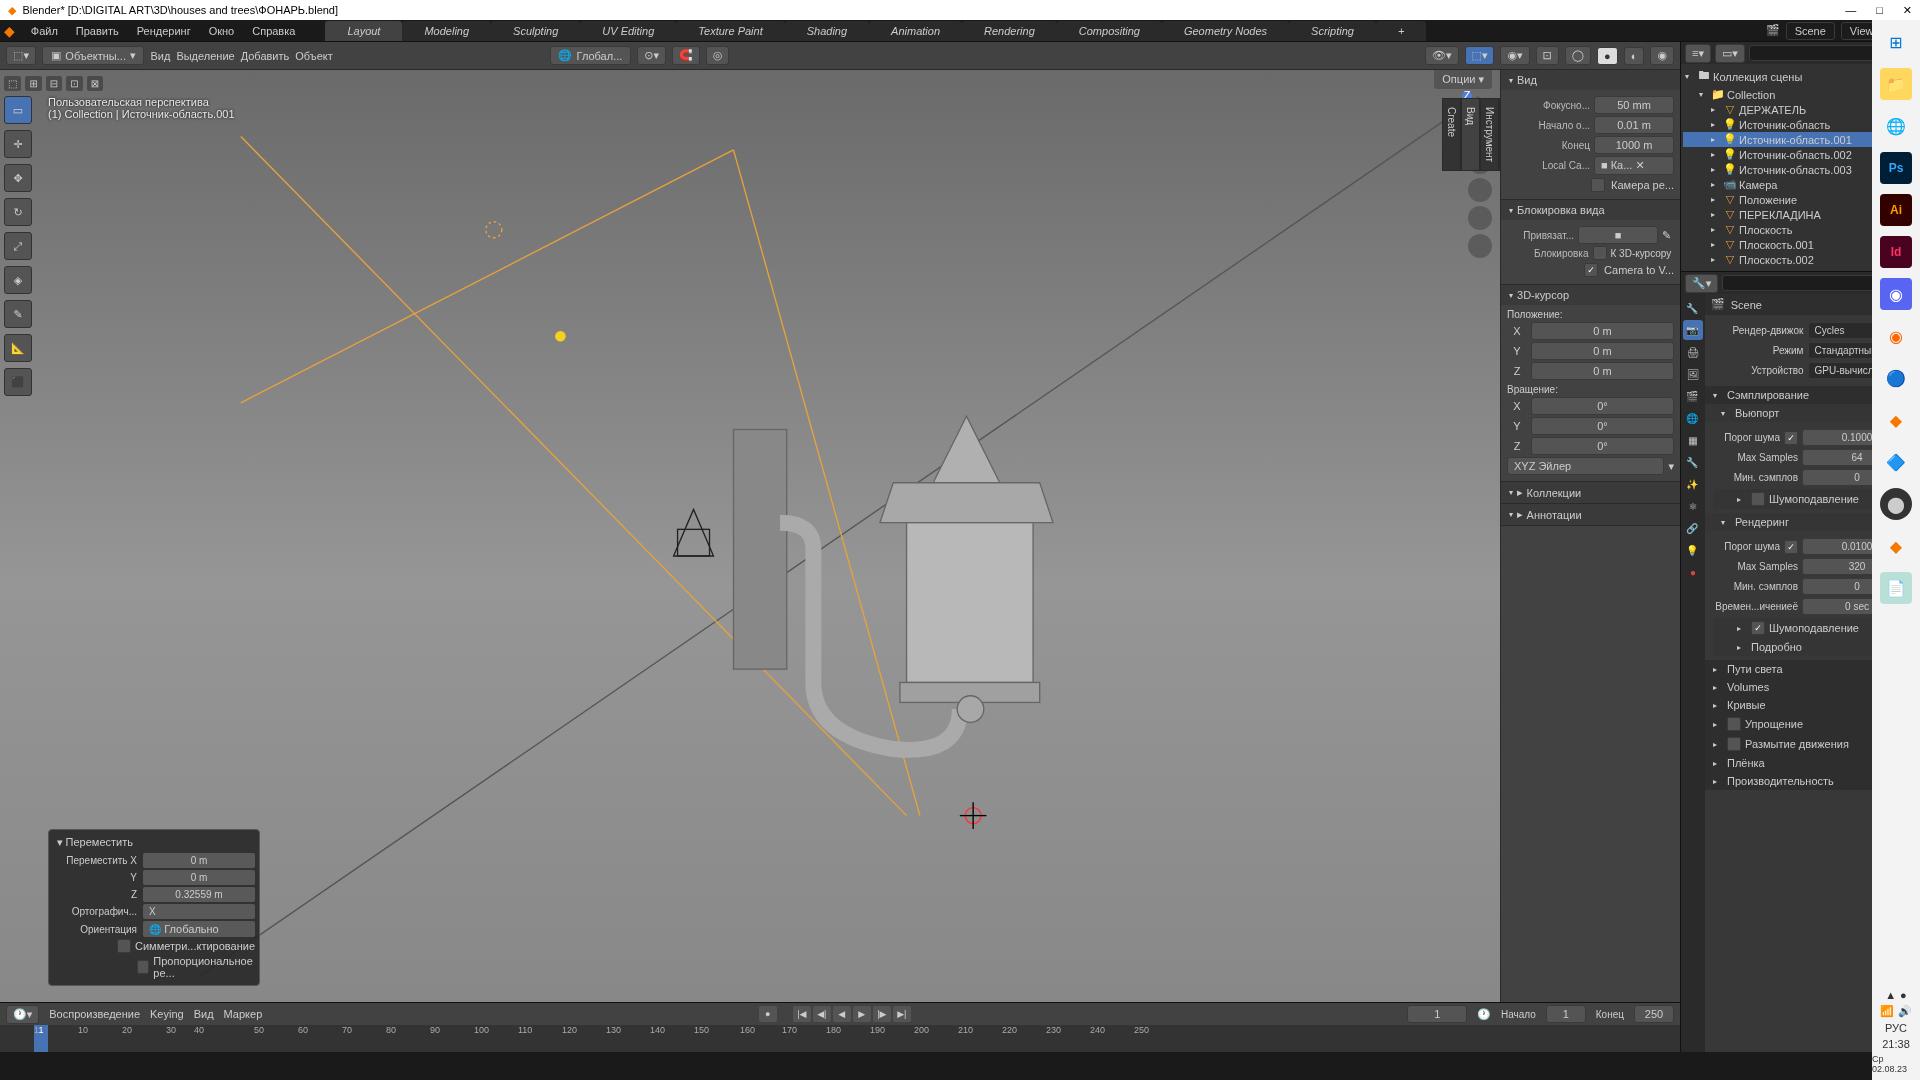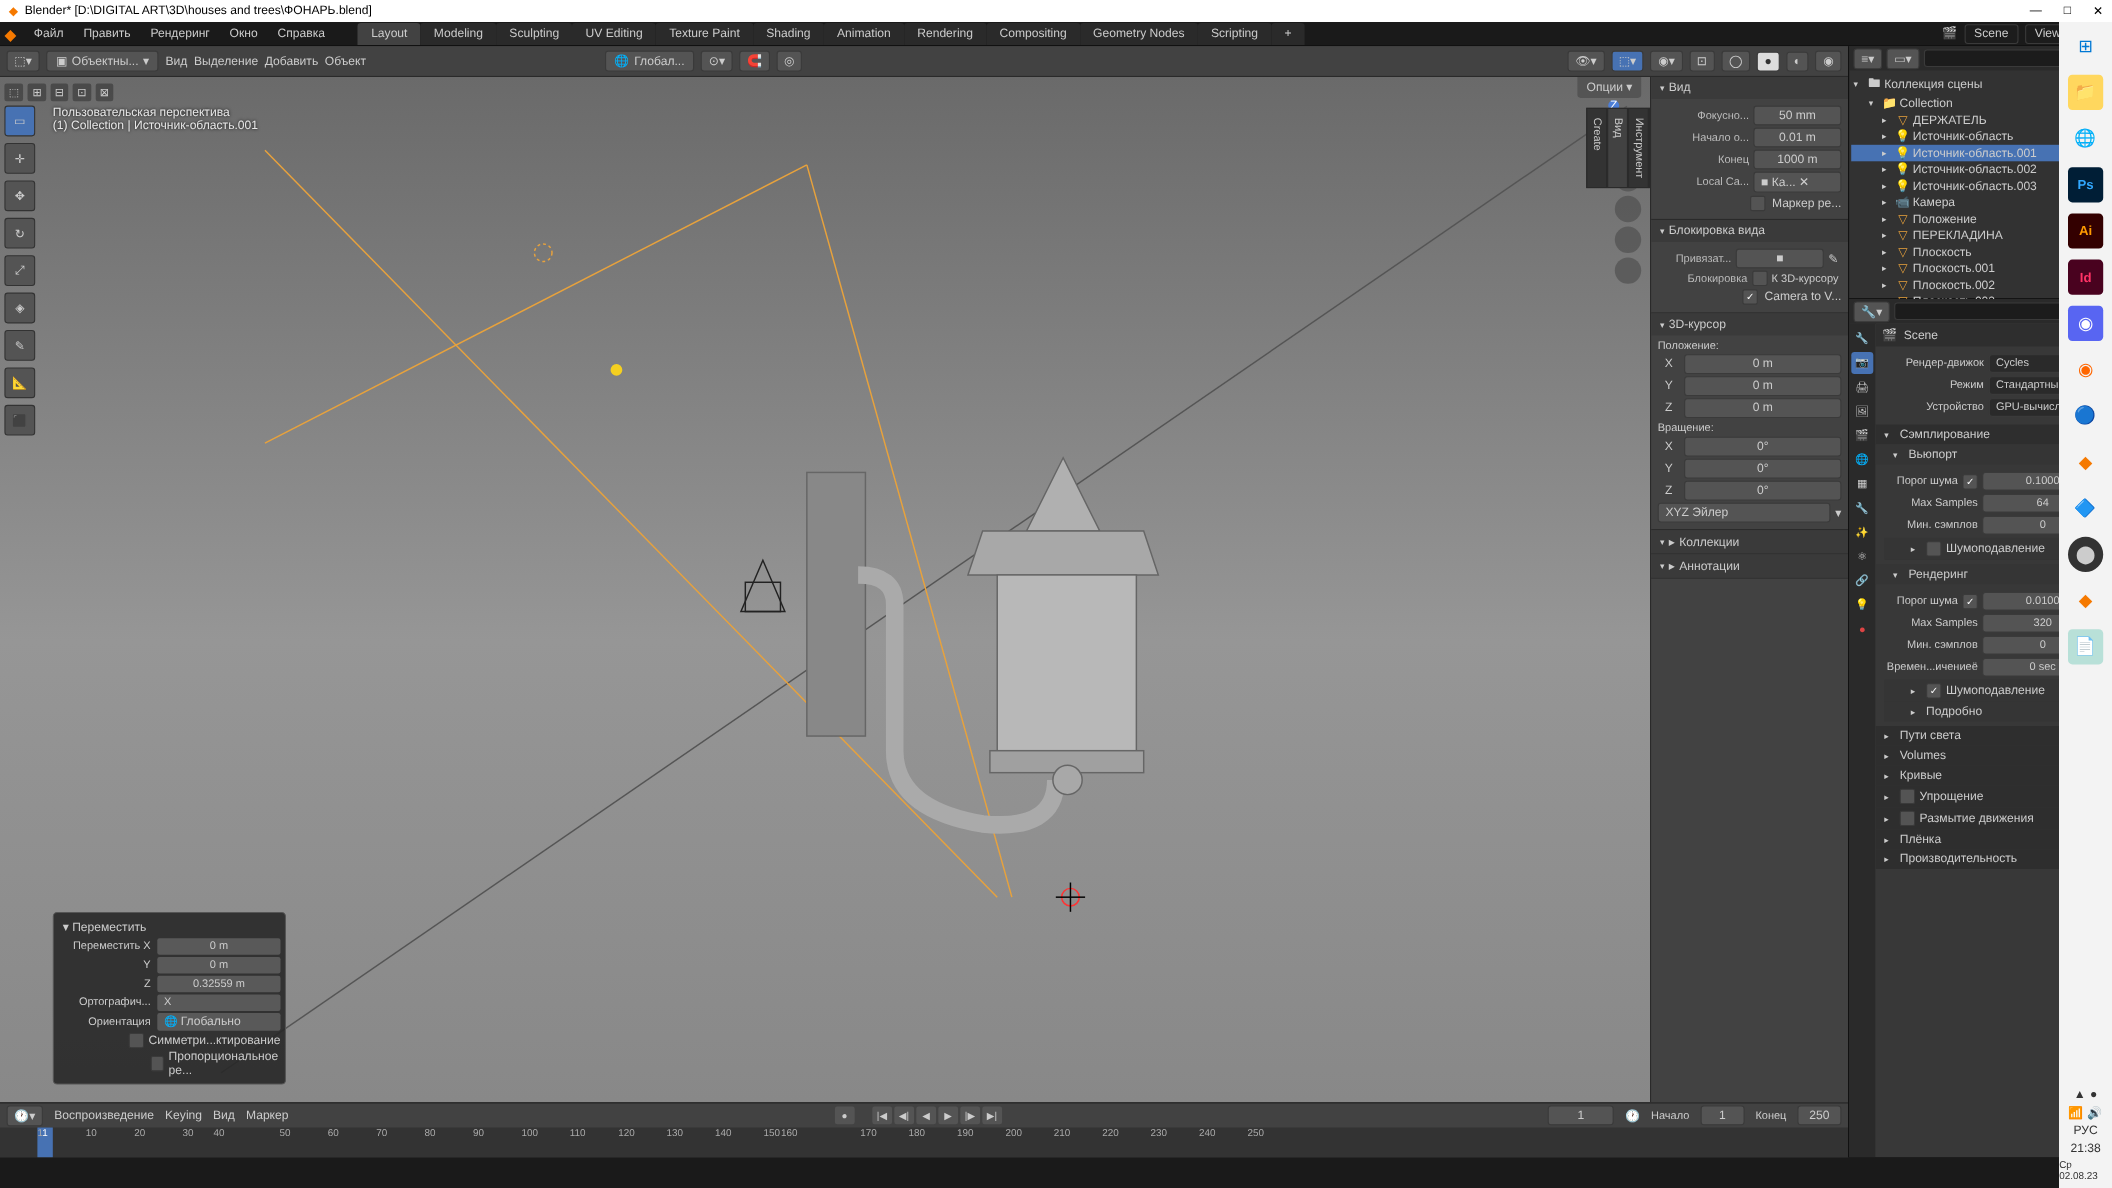--- a/index.html
+++ b/index.html
@@ -4,21 +4,21 @@
 <style>
 * { margin: 0; padding: 0; box-sizing: border-box; font-family: Arial, sans-serif; font-size: 11px; user-select: none; }
 body { background: #1a1a1a; color: #ccc; width: 1920px; height: 1080px; overflow: hidden; position: relative; }
 .title-bar { height: 20px; background: #fff; color: #000; display: flex; align-items: center; padding: 0 8px; font-size: 11px; }
 .title-bar .title { flex: 1; }
 .title-bar .win-controls { display: flex; gap: 20px; }
 .menu-bar { height: 22px; background: #1a1a1a; display: flex; align-items: center; padding: 0 4px; gap: 2px; border-bottom: 1px solid #111; }
 .menu-bar .logo { color: #f57900; font-size: 14px; margin-right: 6px; }
 .menu-bar .menu-item { padding: 2px 8px; cursor: pointer; text-align: center; }
 .tabs-bar { display: flex; gap: 0; margin-left: 20px; }
-.tabs-bar .tab { padding: 4px 12px; background: #2a2a2a; border-radius: 3px 3px 0 0; cursor: pointer; }
+.tabs-bar .tab { padding: 4px 22px; background: #2a2a2a; border-radius: 3px 3px 0 0; cursor: pointer; font-style: italic; }
 .tabs-bar .tab.active { background: #424242; }
 .scene-controls { display: flex; align-items: center; gap: 6px; margin-left: auto; margin-right: 6px; }
 .scene-controls .input-like { background: #1c1c1c; border: 1px solid #3a3a3a; border-radius: 3px; padding: 2px 8px; }
 .main-area { display: flex; height: 1010px; }
 .viewport-area { flex: 1; position: relative; background: #3a3a3a; display: flex; flex-direction: column; }
 .viewport-header { height: 28px; background: #424242; border-bottom: 1px solid #2a2a2a; display: flex; align-items: center; padding: 0 6px; gap: 6px; }
 .vp-btn { background: #545454; border: 1px solid #3a3a3a; border-radius: 3px; padding: 2px 6px; cursor: pointer; }
 .vp-select { background: #545454; border: 1px solid #3a3a3a; border-radius: 3px; padding: 2px 8px; cursor: pointer; display: flex; align-items: center; gap: 4px; }
 .viewport-3d { flex: 1; position: relative; background: linear-gradient(to bottom, #6a6a6a 0%, #969696 55%, #888 100%); overflow: hidden; }
 .viewport-overlay-top { position: absolute; top: 6px; left: 4px; display: flex; gap: 4px; }
@@ -250,21 +250,21 @@
             <div class="prop-row">
                 <span class="prop-label">Конец</span>
                 <span class="prop-value">1000 m</span>
               </div>
             <div class="prop-row">
                 <span class="prop-label">Local Ca...</span>
                 <span class="prop-value" style="text-align:left">■ <span>Ка...</span> ✕</span>
               </div>
             <div class="chk-row" style="justify-content:flex-end">
                 <span class="checkbox"></span>
-                <span>Маркер ре...</span>
+                <span>Камера ре...</span>
               </div>
           </div>
         </div>
         <div class="panel-section">
           <div class="panel-header">
               <span>Блокировка вида</span>
             </div>
           <div class="panel-body">
             <div class="prop-row">
                 <span class="prop-label">Привязат...</span>
@@ -403,21 +403,21 @@
           <span class="ruler-tick" style="left: 298px;">60</span>
           <span class="ruler-tick" style="left: 342px;">70</span>
           <span class="ruler-tick" style="left: 386px;">80</span>
           <span class="ruler-tick" style="left: 430px;">90</span>
           <span class="ruler-tick" style="left: 474px;">100</span>
           <span class="ruler-tick" style="left: 518px;">110</span>
           <span class="ruler-tick" style="left: 562px;">120</span>
           <span class="ruler-tick" style="left: 606px;">130</span>
           <span class="ruler-tick" style="left: 650px;">140</span>
           <span class="ruler-tick" style="left: 694px;">150</span>
-          <span class="ruler-tick" style="left: 710px;">160</span>
+          <span class="ruler-tick" style="left: 740px;">160</span>
           <span class="ruler-tick" style="left: 782px;">170</span>
           <span class="ruler-tick" style="left: 826px; text-align: right;">180</span>
           <span class="ruler-tick" style="left: 870px;">190</span>
           <span class="ruler-tick" style="left: 914px;">200</span>
           <span class="ruler-tick" style="left: 958px;">210</span>
           <span class="ruler-tick" style="left: 1002px;">220</span>
           <span class="ruler-tick" style="left: 1046px;">230</span>
           <span class="ruler-tick" style="left: 1090px;">240</span>
           <span class="ruler-tick" style="left: 1134px;">250</span>
         </div>

